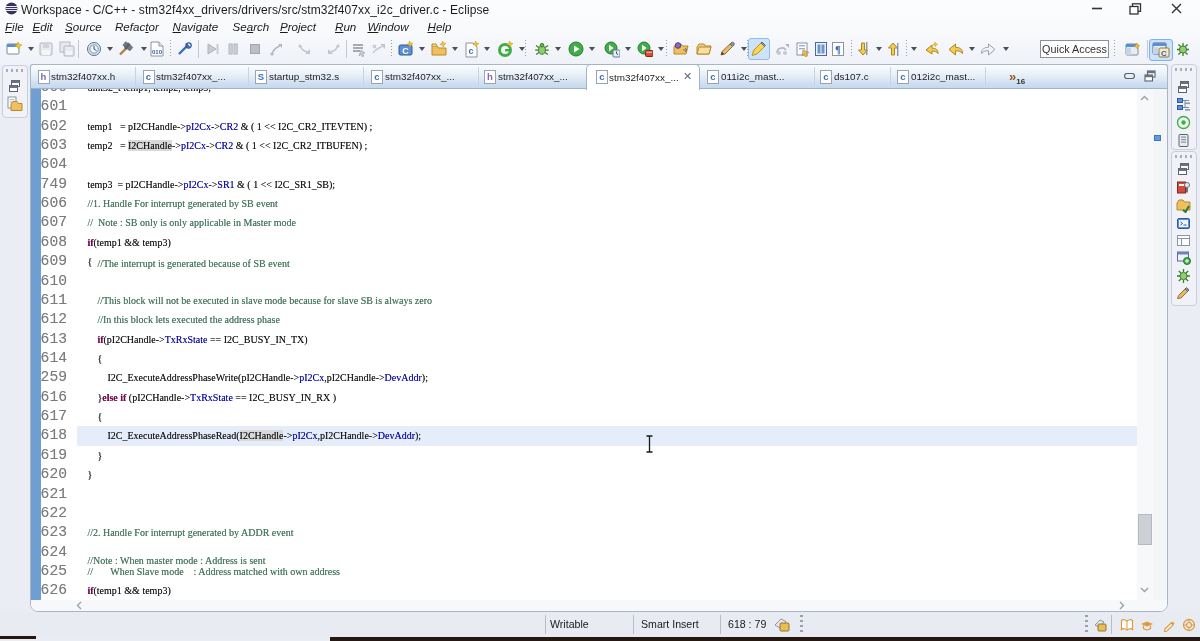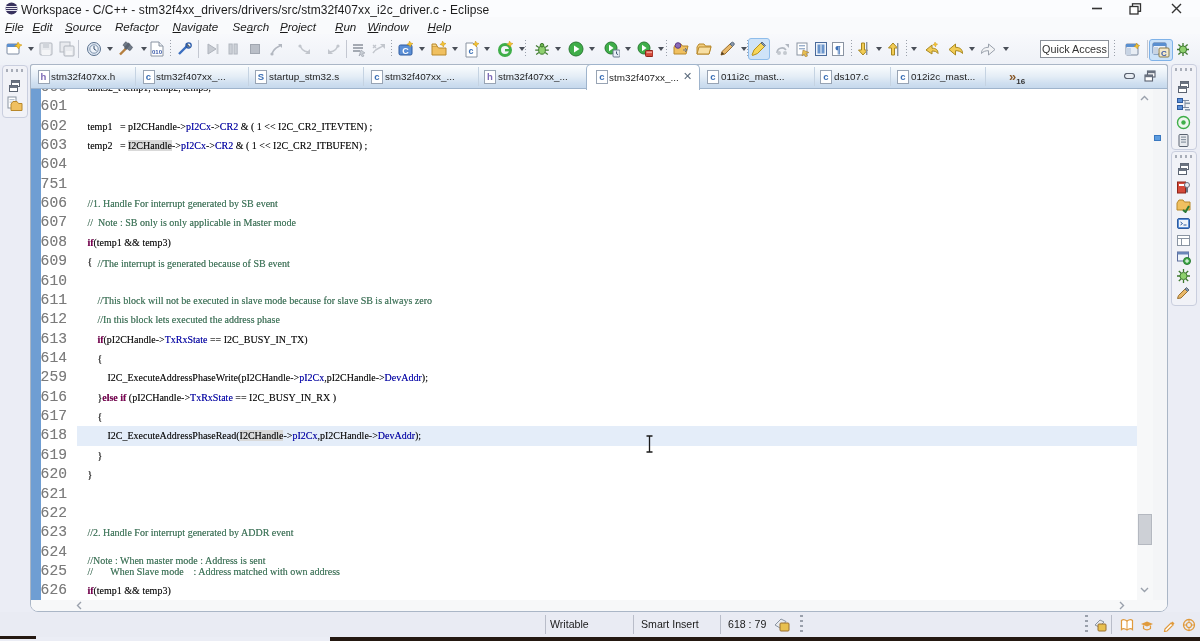--- a/index.html
+++ b/index.html
@@ -339,21 +339,22 @@
 <div class="cr" style="top:-11.04px">    uint32_t temp1, temp2, temp3;</div>
 <div class="ln" style="top:-11.04px">600</div>
 <div class="cr" style="top:8.32px"></div>
 <div class="ln" style="top:8.32px">601</div>
 <div class="cr" style="top:27.68px">    temp1   = pI2CHandle-&gt;<span class="f">pI2Cx</span>-&gt;<span class="f">CR2</span> &amp; ( 1 &lt;&lt; I2C_CR2_ITEVTEN) ;</div>
 <div class="ln" style="top:27.68px">602</div>
 <div class="cr" style="top:47.04px">    temp2   = <span class="oc">I2CHandle</span>-&gt;<span class="f">pI2Cx</span>-&gt;<span class="f">CR2</span> &amp; ( 1 &lt;&lt; I2C_CR2_ITBUFEN) ;</div>
 <div class="ln" style="top:47.04px">603</div>
 <div class="cr" style="top:66.40px"></div>
 <div class="ln" style="top:66.40px">604</div>
-<div class="ln" style="top:85.76px">751</div>
+<div class="cr" style="top:85.76px">    temp3  = pI2CHandle-&gt;<span class="f">pI2Cx</span>-&gt;<span class="f">SR1</span> &amp; ( 1 &lt;&lt; I2C_SR1_SB);</div>
+<div class="ln" style="top:85.76px">749</div>
 <div class="cr" style="top:105.12px"><span class="cm">    //1. Handle For interrupt generated by SB event</span></div>
 <div class="ln" style="top:105.12px">606</div>
 <div class="cr" style="top:124.48px"><span class="cm">    //  Note : SB only is only applicable in Master mode</span></div>
 <div class="ln" style="top:124.48px">607</div>
 <div class="cr" style="top:143.84px"><span class="k">    if</span>(temp1 &amp;&amp; temp3)</div>
 <div class="ln" style="top:143.84px">608</div>
 <div class="cr" style="top:163.20px">    {</div>
 <div class="ln" style="top:163.20px">609</div>
 <div class="cr" style="top:165px"><span class="cm">        //The interrupt is generated because of SB event</span></div>
 <div class="ln" style="top:182.56px">610</div>

